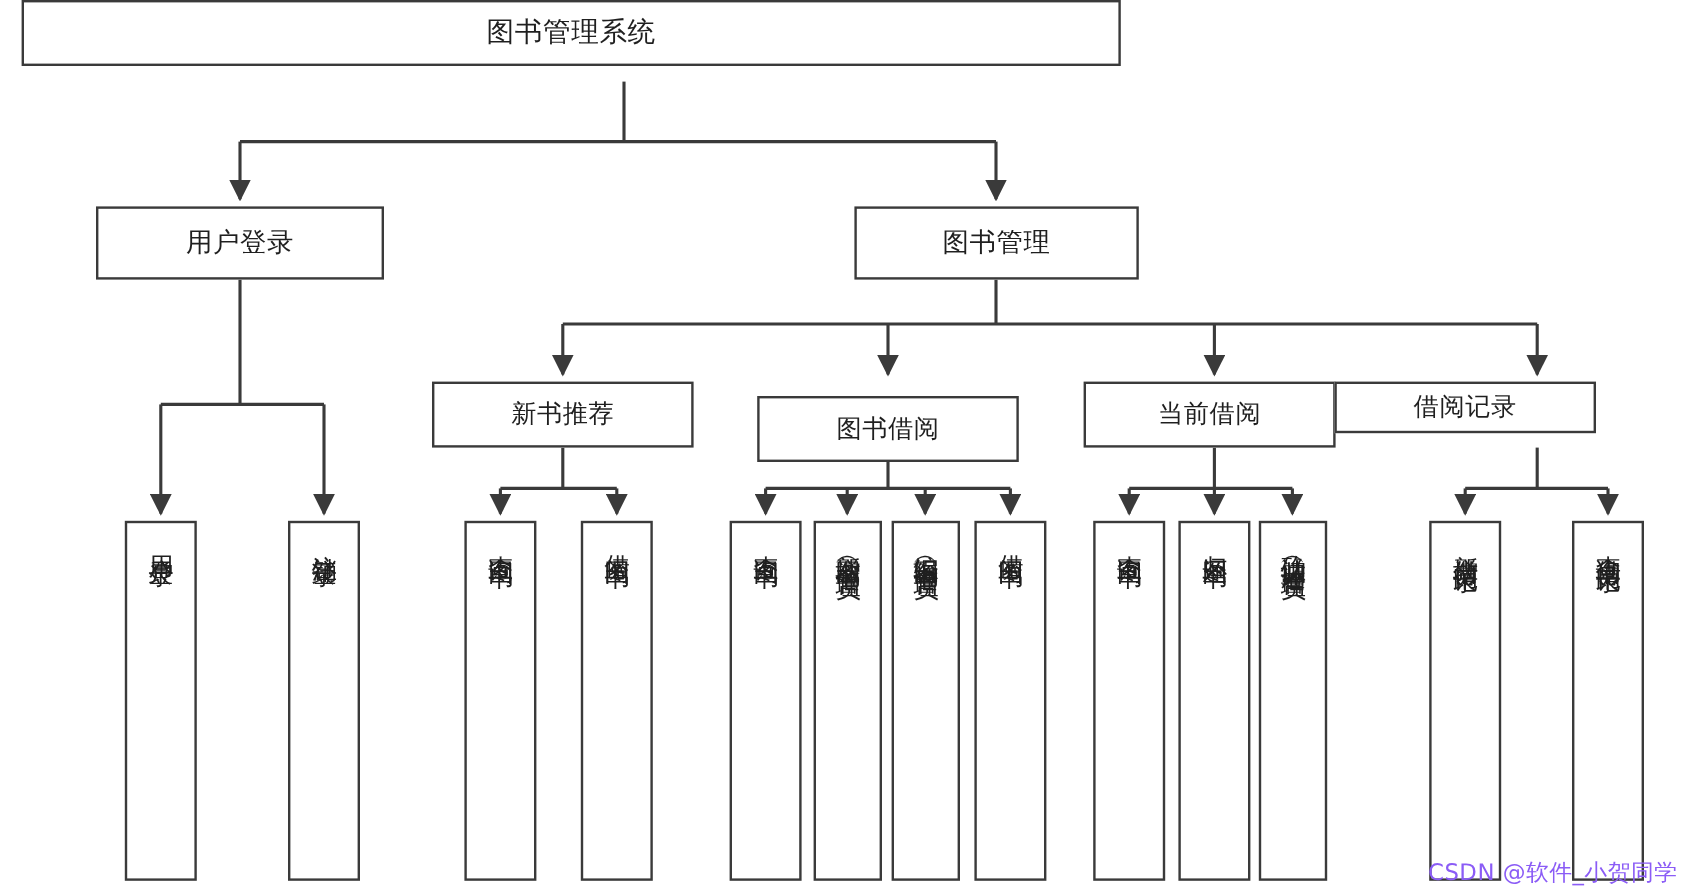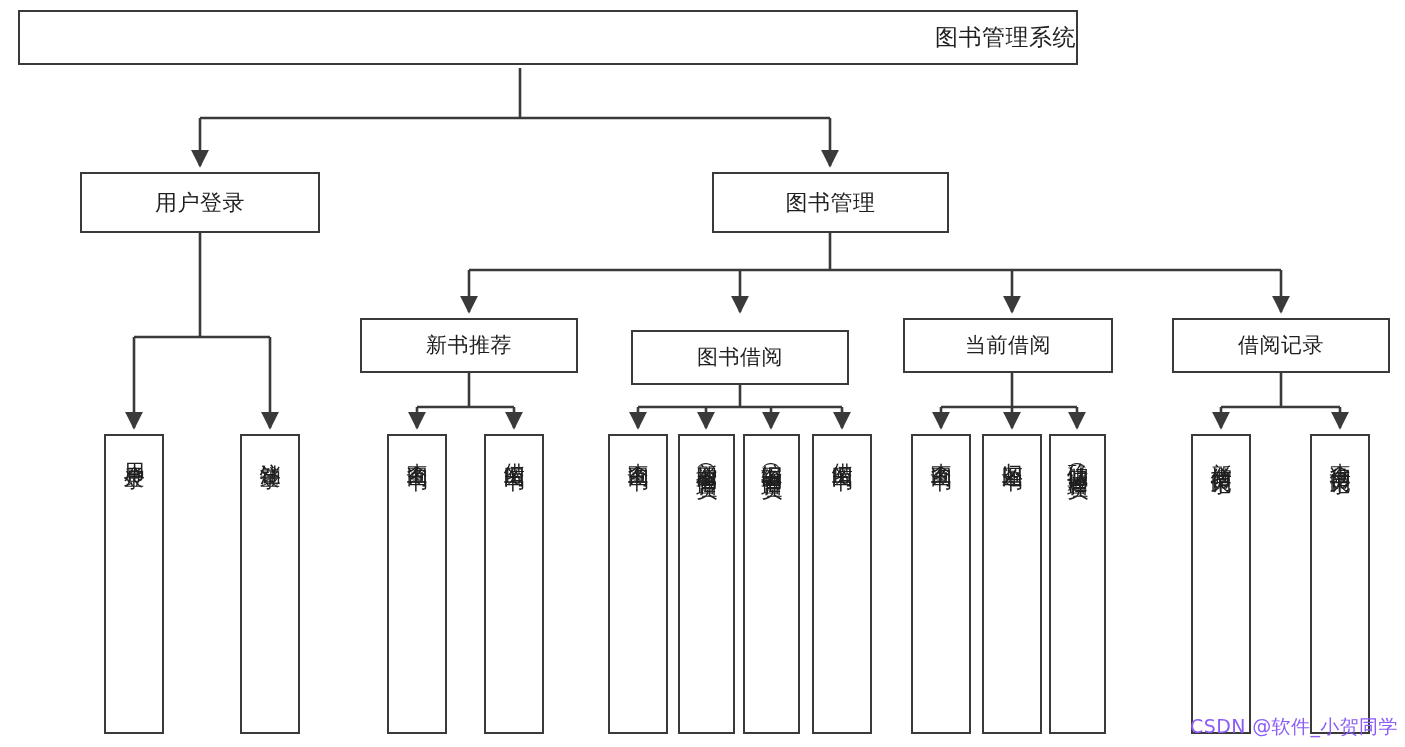--- a/index.html
+++ b/index.html
@@ -115,41 +115,41 @@
       <path d="M 1012 407 L 1012 428" marker-end="url(#arrow)"></path>
       <path d="M 1077 407 L 1077 428" marker-end="url(#arrow)"></path>
 
       <path d="M 1281 373 L 1281 407"></path>
       <path d="M 1221 407 L 1340 407"></path>
       <path d="M 1221 407 L 1221 428" marker-end="url(#arrow)"></path>
       <path d="M 1340 407 L 1340 428" marker-end="url(#arrow)"></path>
     </g>
   </svg>
 
-  <div class="node tier-root" id="node-root" style="left: 18px; top: 10px; width: 1060px; height: 55px; justify-content: flex-end;">
+  <div class="node tier-root" id="node-root" style="left: 18px; top: 0; width: 916px; height: 55px;">
     <span class="node-label">图书管理系统</span>
   </div>
 
   <div class="node tier-2" id="node-t2-0" style="left: 80px; top: 172px; width: 240px; height: 61px;">
     <span class="node-label">用户登录</span>
   </div>
   <div class="node tier-3" id="node-t3-0" style="left: 360px; top: 318px; width: 218px; height: 55px;">
     <span class="node-label">新书推荐</span>
   </div>
 
   <div class="node tier-2" id="node-t2-1" style="left: 712px; top: 172px; width: 237px; height: 61px;">
     <span class="node-label">图书管理</span>
   </div>
   <div class="node tier-3" id="node-t3-1" style="left: 631px; top: 318px; width: 218px; height: 55px; margin-top: 12px;">
     <span class="node-label">图书借阅</span>
   </div>
   <div class="node tier-3" id="node-t3-2" style="left: 903px; top: 318px; width: 210px; height: 55px;">
     <span class="node-label">当前借阅</span>
   </div>
-  <div class="node tier-3" id="node-t3-3" style="left: 1172px; top: 318px; width: 218px; height: 55px;">
+  <div class="node tier-3" id="node-t3-3" style="left: 1112px; top: 318px; width: 218px; height: 43px;">
     <span class="node-label">借阅记录</span>
   </div>
 
   <div class="node tier-leaf" id="node-leaf-0" style="left: 104px; top: 434px; width: 60px; height: 300px;">
     <span class="node-label">用户登录</span>
   </div>
   <div class="node tier-leaf" id="node-leaf-1" style="left: 240px; top: 434px; width: 60px; height: 300px;">
     <span class="node-label">注销登录</span>
   </div>
   <div class="node tier-leaf" id="node-leaf-2" style="left: 387px; top: 434px; width: 60px; height: 300px;">

